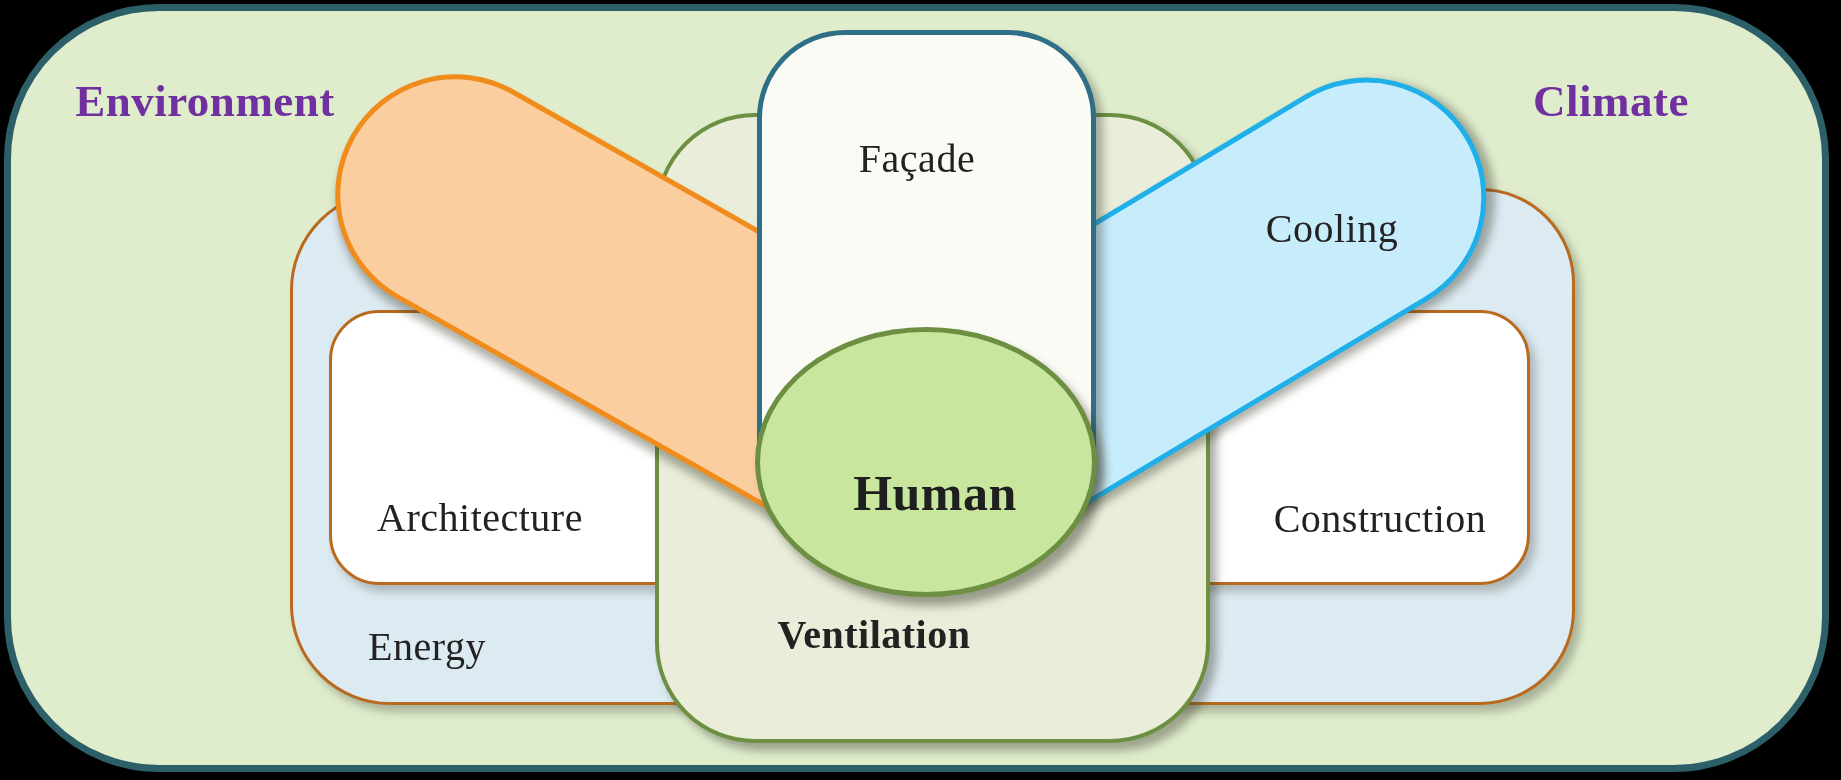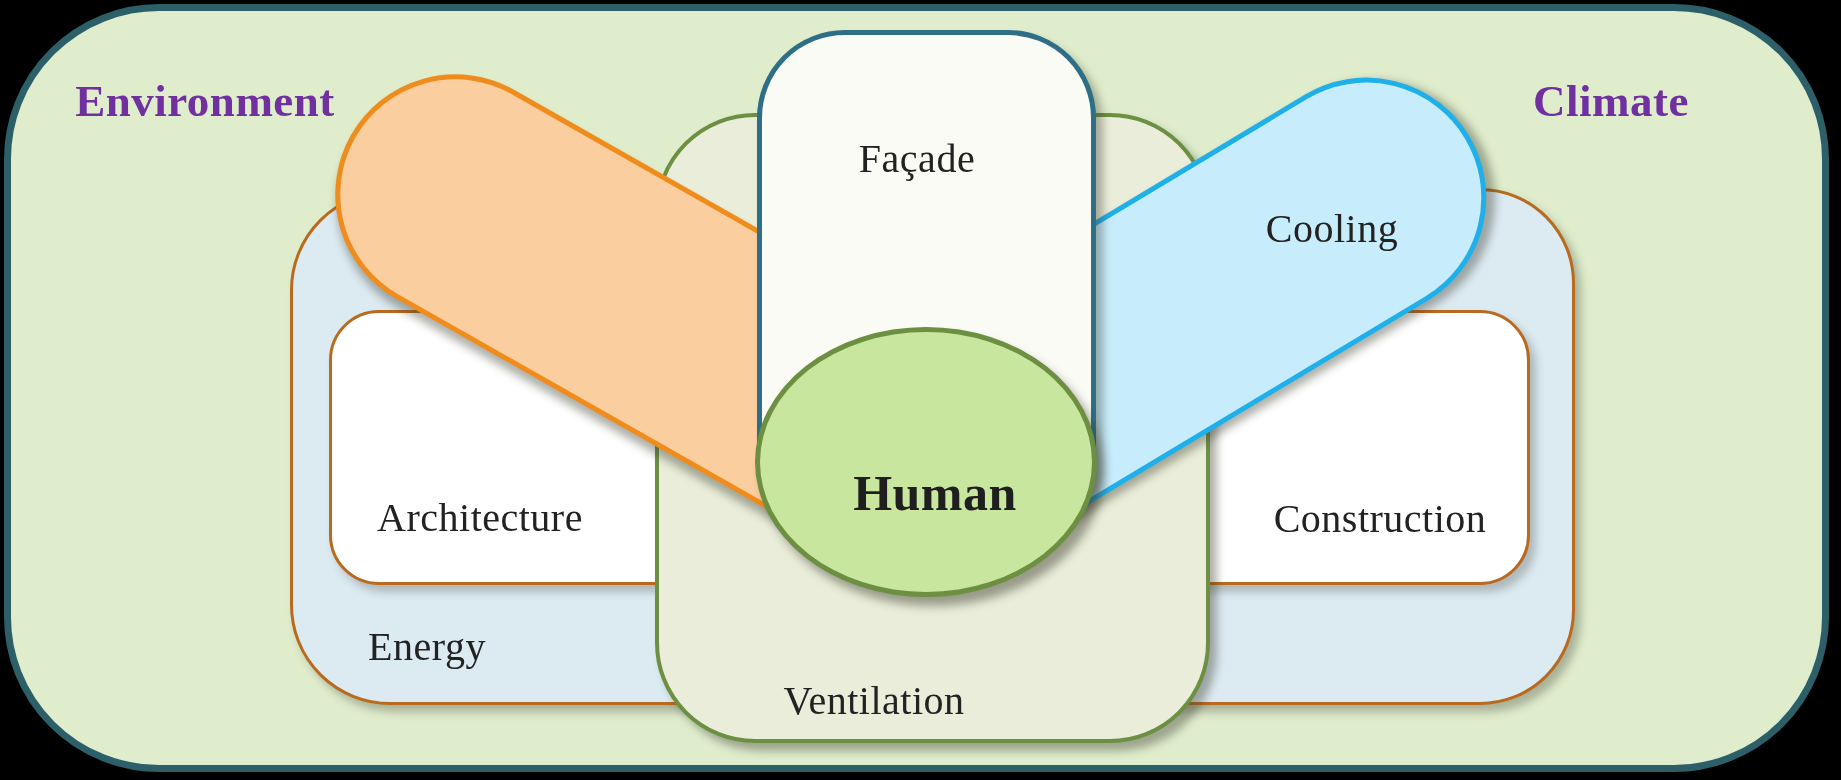--- a/index.html
+++ b/index.html
@@ -113,21 +113,21 @@
   }
   .lbl.environment { left: 205px;  top: 101px; }
   .lbl.climate     { left: 1611px; top: 101px; }
   .lbl.heating     { left: 448px;  top: 225px; }
   .lbl.cooling     { left: 1332px; top: 228px; }
   .lbl.facade      { left: 917px;  top: 158px; }
   .lbl.human-lbl   { left: 935px;  top: 493px; }
   .lbl.architecture{ left: 480px;  top: 517px; }
   .lbl.construction{ left: 1380px; top: 518px; }
   .lbl.energy      { left: 427px;  top: 646px; }
-  .lbl.ventilation { left: 874px;  top: 700px; }
+  .lbl.ventilation { left: 874px;  top: 634px; font-weight: bold; }
 </style>
 </head>
 <body>
 
 <div id="stage">
 
   <div class="shape env-box"></div>
 
   <div class="shape blue-box left"></div>
   <div class="shape blue-box right"></div>

